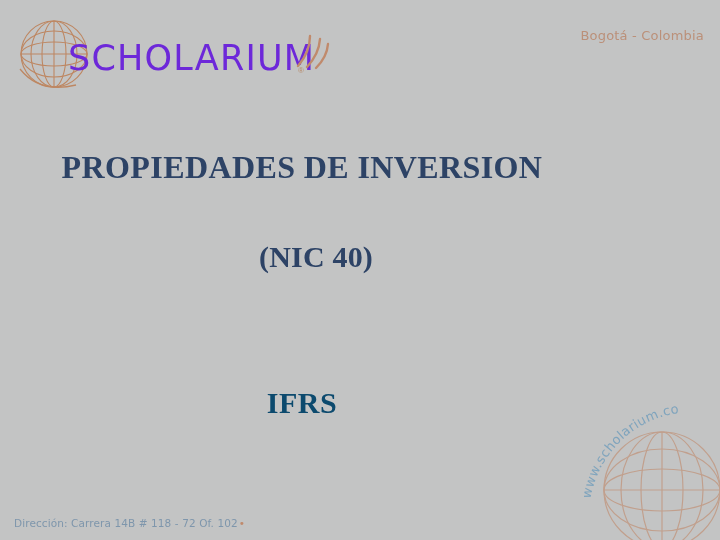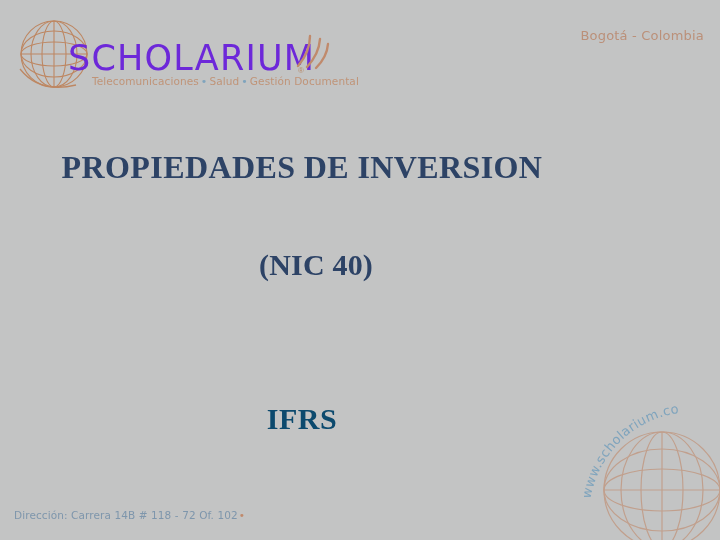--- a/index.html
+++ b/index.html
@@ -106,21 +106,21 @@
     letter-spacing: 0.4px;
     line-height: 1.1;
     margin: 0;
   }
   .slide-subtitle {
     font-family: "Liberation Serif", "DejaVu Serif", serif;
     font-size: 30px;
     font-weight: bold;
     color: #2d4366;
     letter-spacing: 0.2px;
-    margin: 8px;
+    margin: 0;
     padding-top: 55px;
     padding-left: 28px;
   }
   .slide-standard {
     font-family: "Liberation Serif", "DejaVu Serif", serif;
     font-size: 30px;
     font-weight: bold;
     color: #0c4a6e;
     letter-spacing: 0.6px;
     margin: 0;
@@ -142,21 +142,21 @@
     bottom: 34px;
     width: 130px;
     height: 100px;
     pointer-events: none;
   }
 
   
   .footer {
     position: absolute;
     left: 14px;
-    bottom: 16px;
+    bottom: 8px;
     font-family: "DejaVu Sans", sans-serif;
     font-size: 10.5px;
     line-height: 1.5;
     color: #7e96ac;
     letter-spacing: 0.1px;
     white-space: nowrap;
   }
   .footer .dot {
     color: #c08a6c;
     padding: 0 1px;
@@ -187,23 +187,20 @@
     <svg class="brand-arcs" viewBox="0 0 44 38">
       <g fill="none" stroke="#c08a6c" stroke-width="2.4" stroke-linecap="round">
         <path d="M12 34 Q 24 20 24 4"></path>
         <path d="M21 35 Q 33 22 34 7"></path>
         <path d="M30 36 Q 41 25 42 12"></path>
       </g>
     </svg>
 
     <div class="brand-reg">®</div>
 
-    <div class="brand-tagline">
-      <span>Telecomunicaciones</span><span class="sep">•</span><span>Salud</span><span class="sep">•</span><span>Gestión Documental</span>
-    </div>
   </div>
 
   <div class="location">Bogotá - Colombia</div>
 
   <div class="title-block">
     <h1 class="slide-title">PROPIEDADES DE INVERSION</h1>
     <h2 class="slide-subtitle">(NIC 40)</h2>
     <h3 class="slide-standard">IFRS</h3>
   </div>
 

